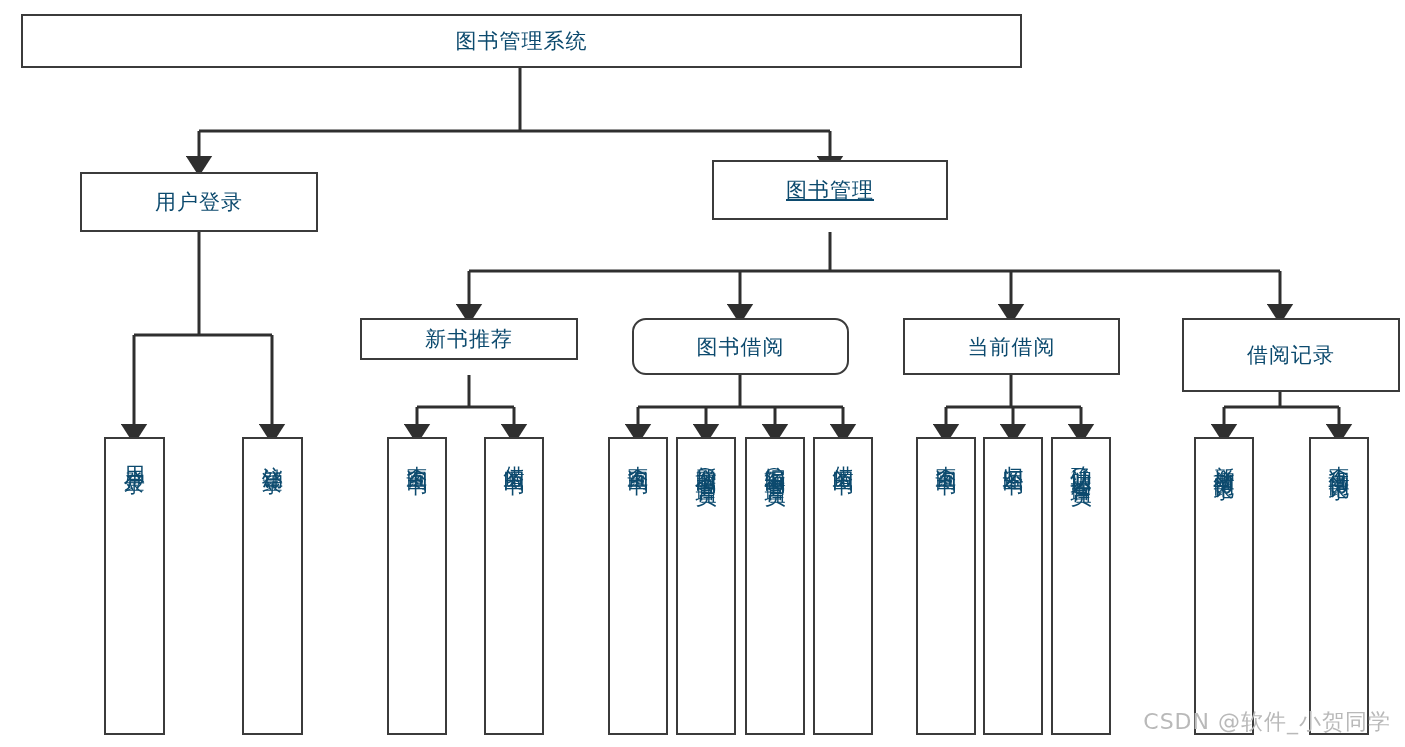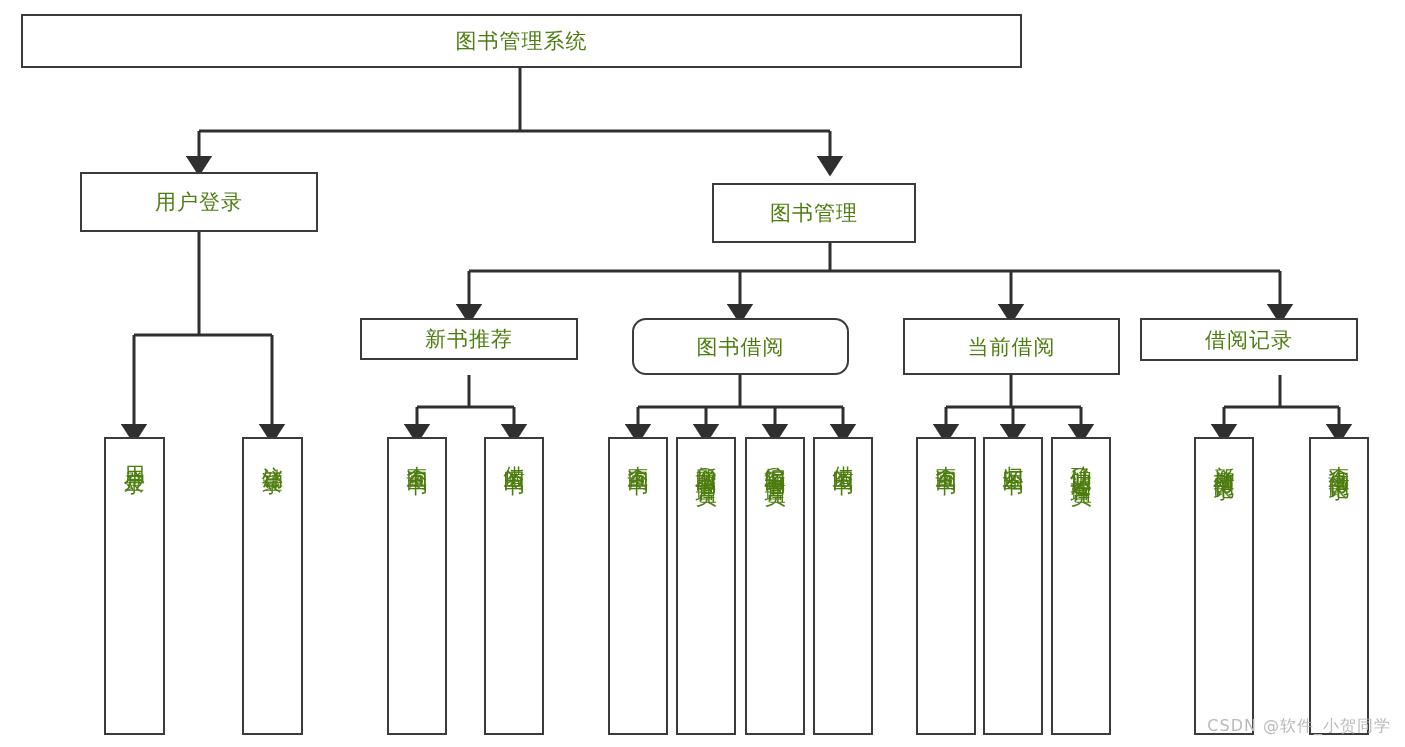--- a/index.html
+++ b/index.html
@@ -1,29 +1,29 @@
 <!DOCTYPE html>
 <html><head>
 <meta charset="utf-8">
 <style>
   html,body{margin:0;padding:0;background:#ffffff;}
   body{width:1405px;height:747px;position:relative;overflow:hidden;
        font-family:"DejaVu Sans","Liberation Sans",sans-serif;}
   #canvas{position:absolute;inset:0;width:1405px;height:747px;}
   .node{position:absolute;box-sizing:border-box;background:#ffffff;
         border:2.5px solid #3b3b3b;display:flex;align-items:center;
-        justify-content:center;color:#4d7c0f;}
+        justify-content:center;color:#0c4a6e;}
   .node.h{font-size:21px;letter-spacing:1px;}
   .node.v{writing-mode:vertical-rl;text-orientation:upright;
           font-size:21px;letter-spacing:3px;padding:10px 0;
           justify-content:flex-start;align-items:center;line-height:1.05;}
   .node.v span{white-space:nowrap;}
   svg.edges{position:absolute;left:0;top:0;width:1405px;height:747px;
             pointer-events:none;}
-  .watermark{position:absolute;right:14px;bottom:10px;font-size:16px;
+  .watermark{position:absolute;right:14px;bottom:10px;font-size:22px;
              color:#b9b9b9;letter-spacing:1px;white-space:nowrap;}
 </style>
 </head>
 <body>
 
 <div id="canvas">
 
   <svg class="edges" viewBox="0 0 1405 747" xmlns="http://www.w3.org/2000/svg">
     <defs>
       <marker id="arw" markerWidth="9" markerHeight="9" refX="1.5" refY="4.5" orient="auto" markerUnits="strokeWidth">
@@ -74,34 +74,34 @@
     </g>
   </svg>
 
   <div class="node h" style="left:21px;top:14px;width:1001px;height:54px;">
     <span>图书管理系统</span>
   </div>
 
   <div class="node h" style="left:80px;top:172px;width:238px;height:60px;">
     <span>用户登录</span>
   </div>
-  <div class="node h" style="left:712px;top:183px;width:204px;height:60px;">
+  <div class="node h" style="left:712px;top:160px;width:236px;height:60px;text-decoration:underline;">
     <span>图书管理</span>
   </div>
 
   <div class="node h" style="left:360px;top:318px;width:218px;height:42px;">
     <span>新书推荐</span>
   </div>
   <div class="node h" style="left:632px;top:318px;width:217px;height:57px;border-radius:14px;">
     <span>图书借阅</span>
   </div>
   <div class="node h" style="left:903px;top:318px;width:217px;height:57px;align-items:center;">
     <span>当前借阅</span>
   </div>
-  <div class="node h" style="left:1140px;top:318px;width:218px;height:43px;">
+  <div class="node h" style="left:1182px;top:318px;width:218px;height:74px;">
     <span>借阅记录</span>
   </div>
 
   <div class="node v" style="left:104px;top:437px;width:61px;height:298px;">
     <span>用户登录</span>
   </div>
   <div class="node v" style="left:242px;top:437px;width:61px;height:298px;">
     <span>注销登录</span>
   </div>
 

